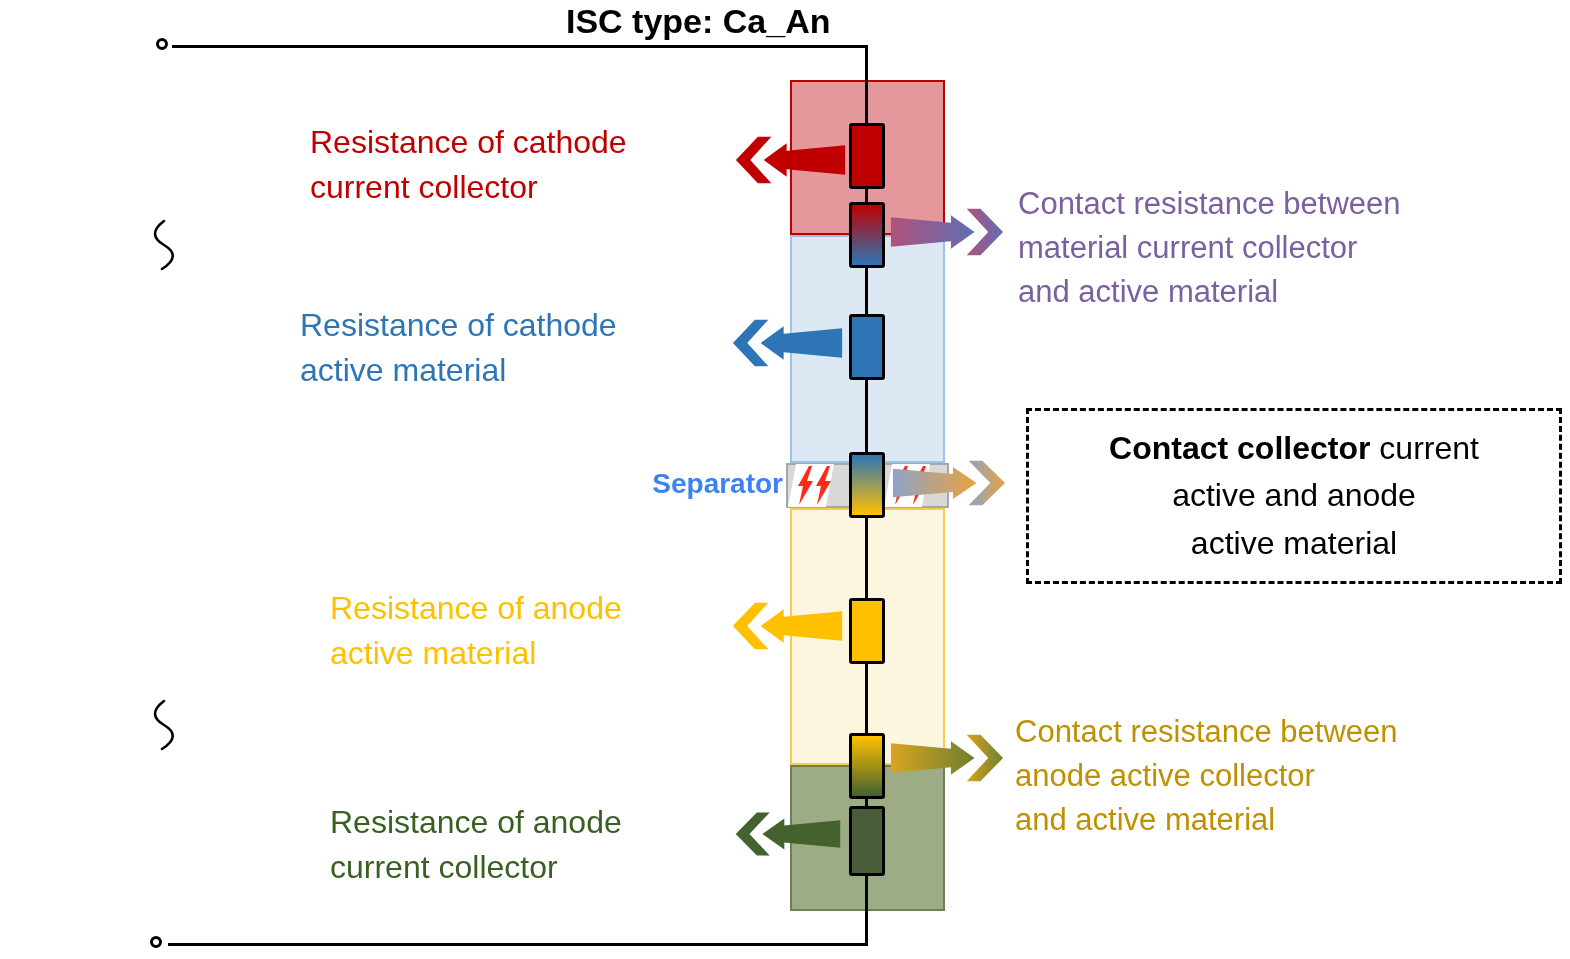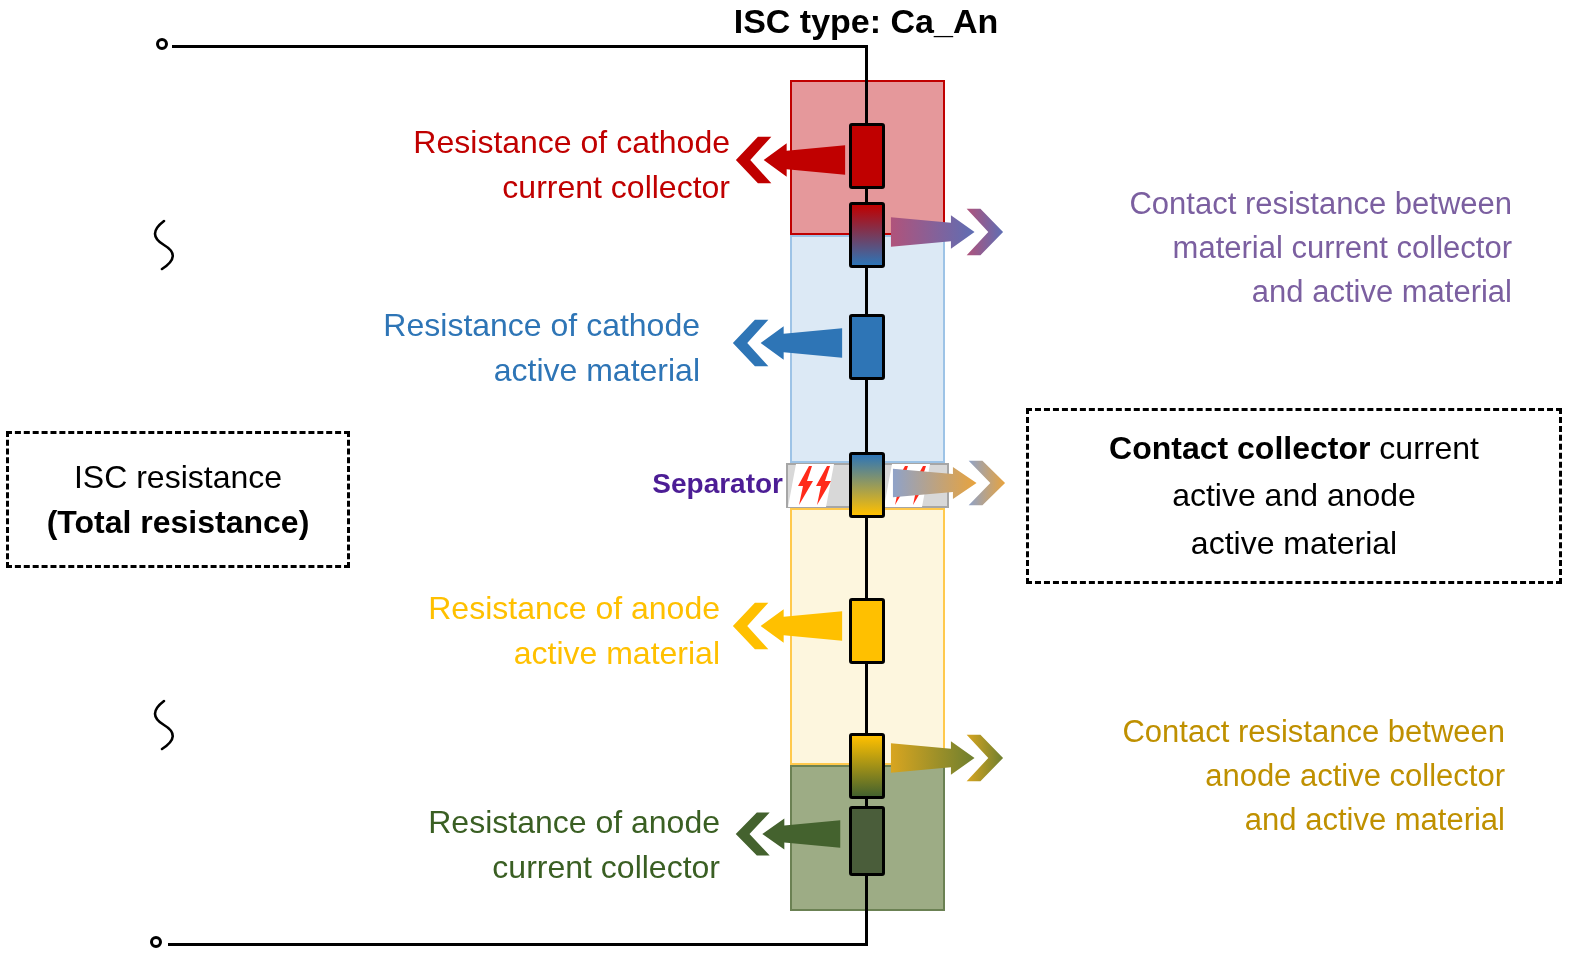--- a/index.html
+++ b/index.html
@@ -17,33 +17,33 @@
   .region-yellow { background:#FDF6DE; border:2px solid #FFC94D; }
   .region-green  { background:#9DAC85; border:2px solid #6B8153; }
   .resistor { position:absolute; width:36px; border:3px solid #000; border-radius:3px; }
   .r-red    { background:#C00000; }
   .r-redblue{ background:linear-gradient(180deg,#C00000,#2E75B6); }
   .r-blue   { background:#2E75B6; }
   .r-blueyel{ background:linear-gradient(180deg,#2E75B6,#FFC000); }
   .r-yel    { background:#FFC000; }
   .r-yelgrn { background:linear-gradient(180deg,#FFC000,#44622E); }
   .r-grn    { background:#4A5D3A; }
-  .label { position:absolute; text-align:right; font-size:32px; line-height:1.42; }
+  .label { position:absolute; text-align:left; font-size:32px; line-height:1.42; }
   .c-red    { color:#C00000; }
   .c-blue   { color:#2E75B6; }
   .c-yellow { color:#FFC000; }
   .c-green  { color:#3A5F23; }
   .c-purple { color:#7B5FA0; }
   .c-olive  { color:#BF9000; }
-  .c-gray   { color:#4c1d95; }
+  .c-gray   { color:#3b82f6; }
   .bold { font-weight:700; }
   .dashed-box { position:absolute; border:3px dashed #000; display:flex;
                 flex-direction:column; justify-content:center; align-items:center;
                 text-align:center; color:#000; background:#fff; }
-  .title { position:absolute; font-size:34px; font-weight:700; text-align:center; color:#000; }
+  .title { position:absolute; font-size:34px; font-weight:700; text-align:left; color:#000; }
   .sep-label { position:absolute; font-size:28px; font-weight:700; text-align:right; }
   svg { display:block; }
 </style>
 </head>
 <body>
 
 <div id="canvas">
 
   <div class="title" style="left:566px; top:2px; width:600px;">ISC type: Ca_An</div>
 
@@ -157,24 +157,20 @@
     <div>Contact resistance between</div>
     <div>material current collector</div>
     <div>and active material</div>
   </div>
   <div class="label c-olive" style="left:1015px; top:710px; width:490px; font-size:31px;">
     <div>Contact resistance between</div>
     <div>anode active collector</div>
     <div>and active material</div>
   </div>
 
-  <div class="dashed-box" style="left:6px; top:431px; width:344px; height:137px; font-size:32px; line-height:1.4;">
-    <div>ISC resistance</div>
-    <div class="bold">(Total resistance)</div>
-  </div>
 
   <div class="dashed-box" style="left:1026px; top:408px; width:536px; height:176px; font-size:32px; line-height:1.48;">
     <div>
       <span class="bold">Contact collector</span><span> current</span>
     </div>
     <div>active and anode</div>
     <div>active material</div>
   </div>
 
 </div>

